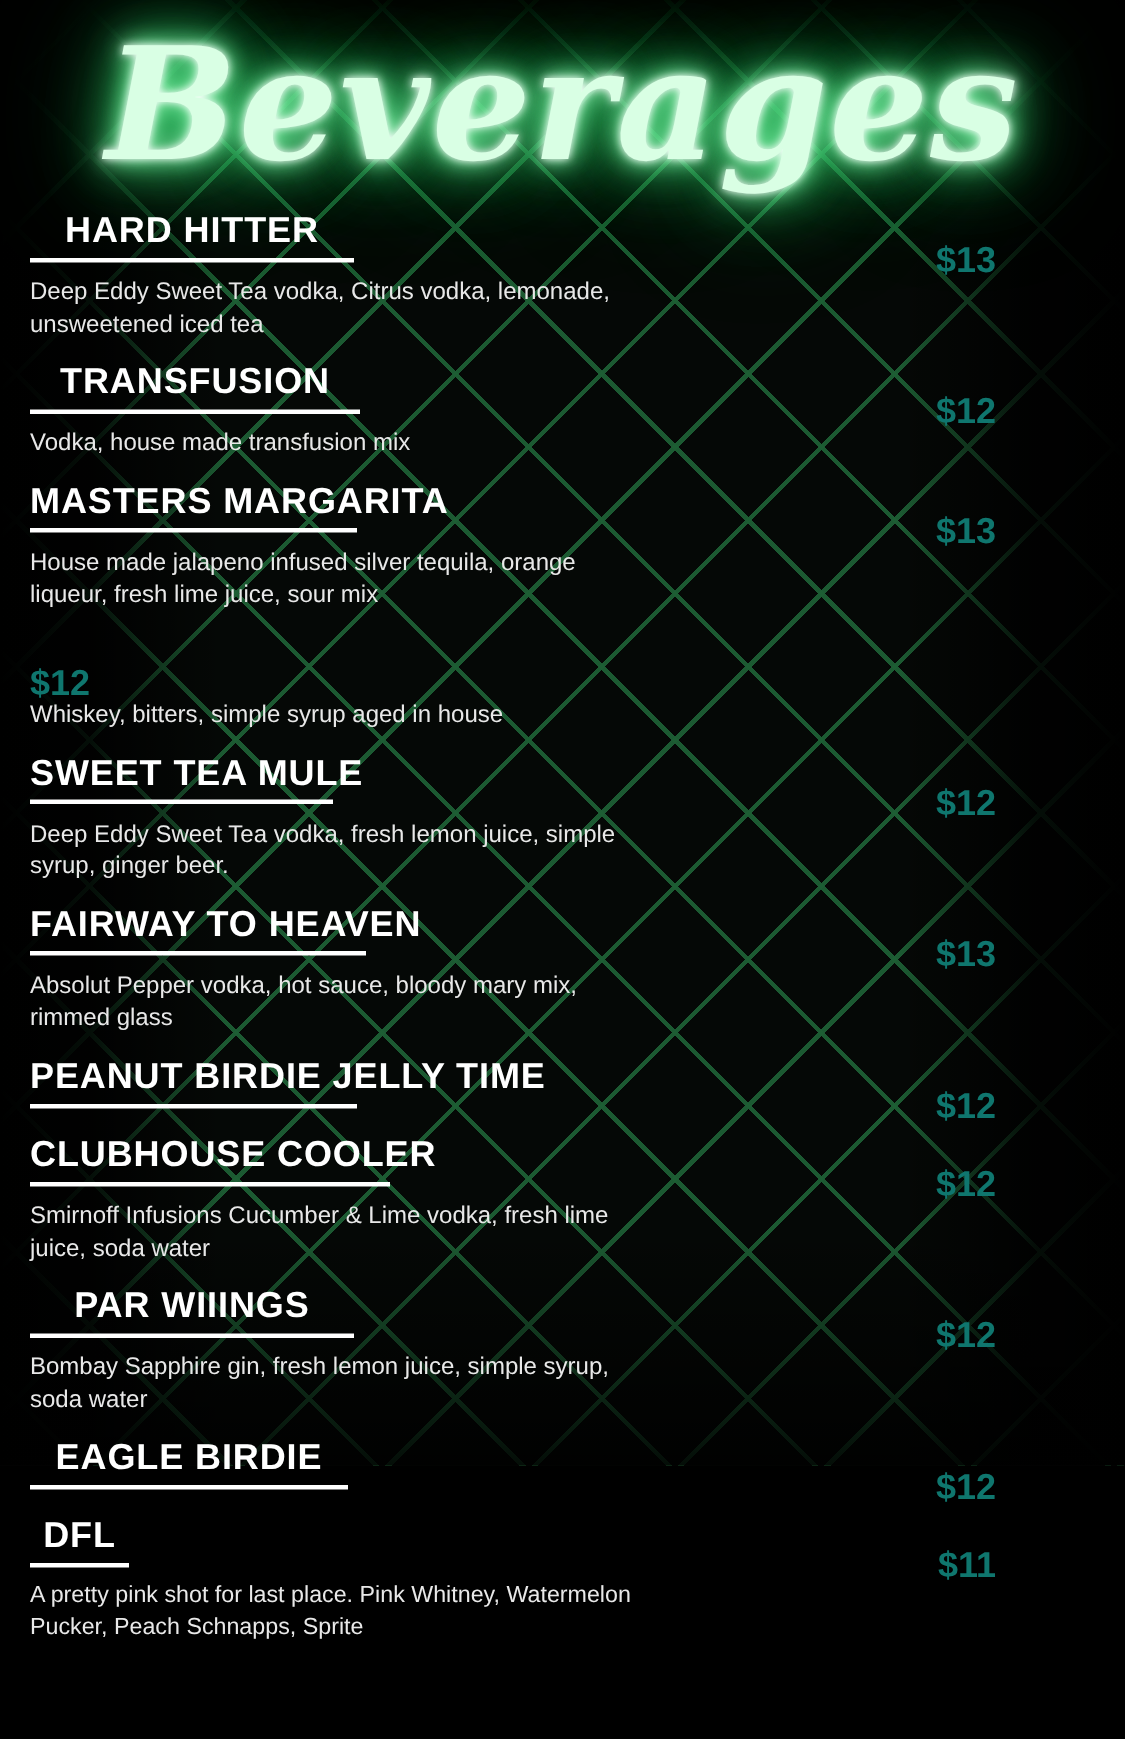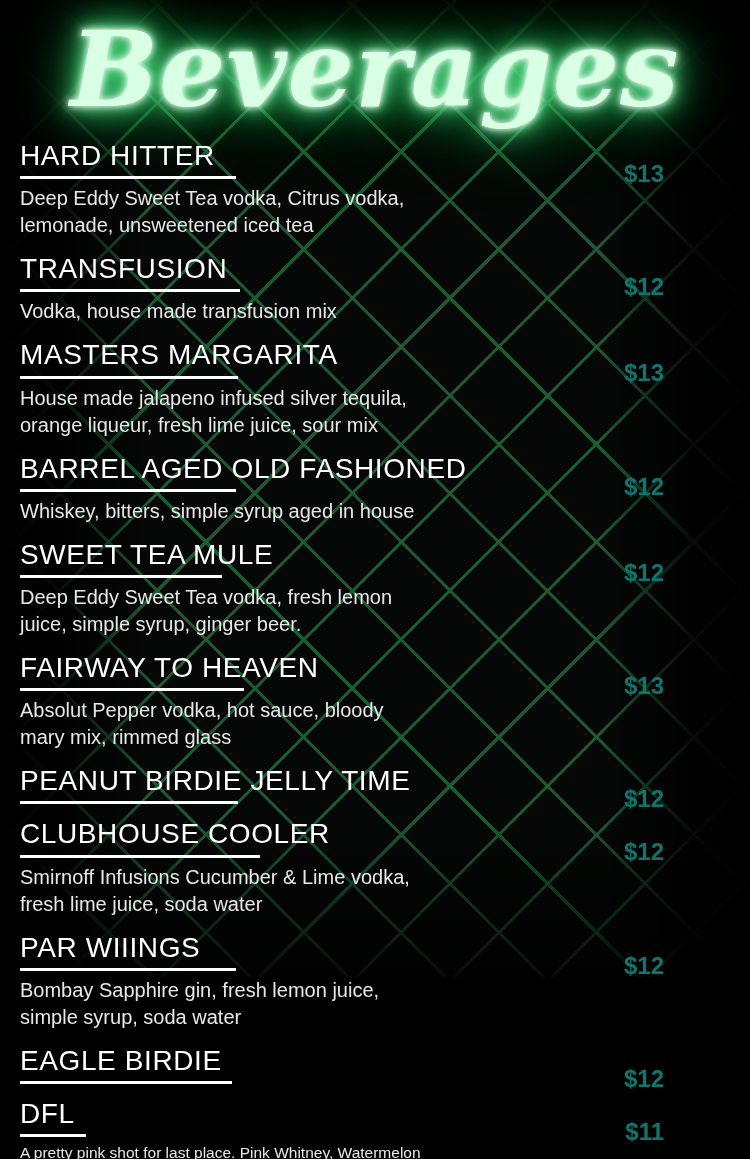--- a/index.html
+++ b/index.html
@@ -106,45 +106,46 @@
     display: flex;
     align-items: flex-start;
     justify-content: space-between;
   }
   .name-wrap {
     flex: 0 1 auto;
     max-width: 470px;
   }
   .name {
     font-family: "Liberation Sans", sans-serif;
-    font-weight: normal;
-    font-size: 28px;
+    font-weight: bold;
+    font-size: 24px;
     letter-spacing: 0.6px;
     color: #ffffff;
     line-height: 1.15;
     white-space: nowrap;
+    text-align: center;
   }
   .rule {
     height: 3px;
     background: #ffffff;
     margin-top: 4px;
     margin-bottom: 10px;
   }
   .price {
     font-family: "Liberation Sans", sans-serif;
     font-weight: bold;
     font-size: 24px;
     color: #0f766e;
     margin-top: 20px;
     margin-right: 70px;
     white-space: nowrap;
   }
   .desc {
     font-family: "Liberation Sans", sans-serif;
-    font-size: 20px;
+    font-size: 16px;
     line-height: 1.35;
     color: #e8e8e8;
     max-width: 400px;
     margin-top: -4px;
     margin-bottom: 14px;
   }
 
   
   .item[data-idx="0"] .rule { width: 216px; }
   .item[data-idx="1"] .rule { width: 220px; }
@@ -208,24 +209,20 @@
           <div class="name">MASTERS MARGARITA</div>
           <div class="rule"></div>
         </div>
         <div class="price">$13</div>
       </div>
       <div class="desc">House made jalapeno infused silver tequila, orange liqueur, fresh lime juice, sour mix</div>
     </div>
 
     <div class="item" data-idx="3">
       <div class="item-row">
-        <div class="name-wrap">
-          <div class="name">BARREL AGED OLD FASHIONED</div>
-          <div class="rule"></div>
-        </div>
         <div class="price">$12</div>
       </div>
       <div class="desc">Whiskey, bitters, simple syrup aged in house</div>
     </div>
 
     <div class="item" data-idx="4">
       <div class="item-row">
         <div class="name-wrap">
           <div class="name">SWEET TEA MULE</div>
           <div class="rule"></div>

